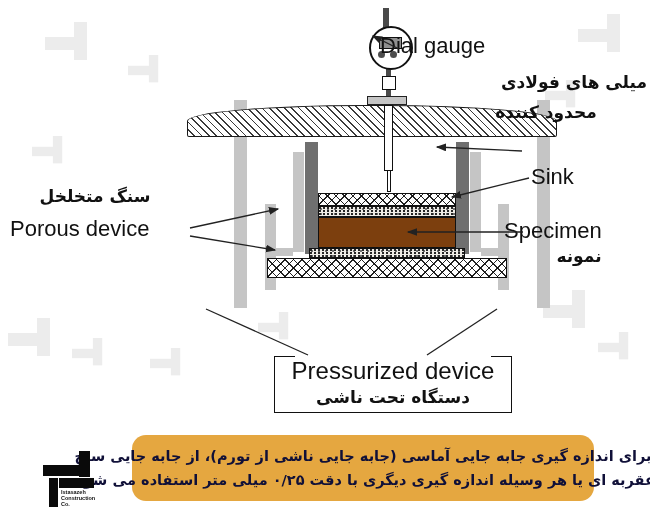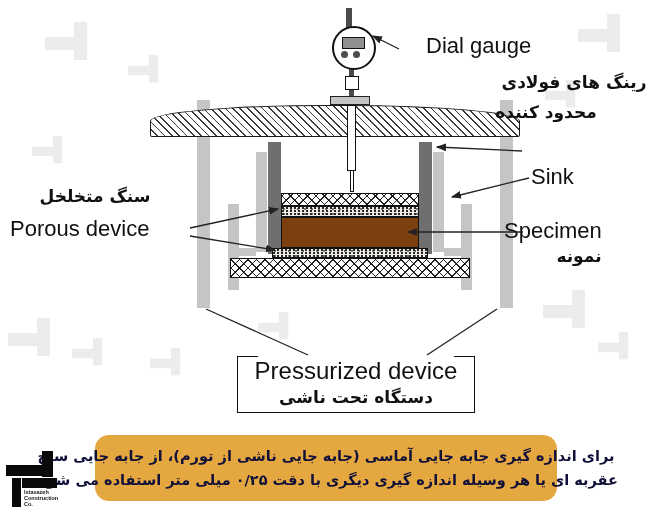--- a/index.html
+++ b/index.html
@@ -7,21 +7,21 @@
           font-family:"Liberation Sans",sans-serif;color:#111;}
 
   
   .wm{position:absolute;z-index:0;}
   .wm i{position:absolute;background:var(--watermark,#ececec);display:block;}
   .wm .a{width:40px;height:13px;left:0;top:15px;}
   .wm .b{width:13px;height:38px;left:29px;top:0;}
   .wm.s{transform:scale(.72);transform-origin:top left;}
 
   
-  .abs{position:absolute;}
+  .abs{position:absolute;margin-left:37px;}
   .metal-light{background:var(--metal_light,#c5c5c5);}
   .metal-dark{background:var(--metal_dark,#6f6f6f);}
   .rod{background:#4a4a4a;}
   .hatch{background:repeating-linear-gradient(45deg,#ffffff 0 4px,#3a3a3a 4px 5.2px);
          border:1.5px solid #1a1a1a;box-sizing:border-box;}
   .crosshatch{background:
       repeating-linear-gradient(45deg,rgba(10,10,10,.9) 0 1px,transparent 1px 6px),
       repeating-linear-gradient(-45deg,rgba(10,10,10,.9) 0 1px,transparent 1px 6px),#fff;
       border:1px solid #111;box-sizing:border-box;}
   .porous{background-color:#efece6;
@@ -135,21 +135,21 @@
     </div>
 
   <div class="abs rod" style="left:346px;top:8px;width:6px;height:20px;z-index:5"></div>
   <div class="abs" id="gauge-body"></div>
   <div class="abs" id="gauge-display"></div>
   <div class="abs gauge-btn" style="left:341px;top:51px"></div>
   <div class="abs gauge-btn" style="left:353px;top:51px"></div>
   <div class="abs rod" style="left:349px;top:66px;width:5px;height:12px;z-index:4"></div>
   <div class="abs white-box" style="left:345px;top:76px;width:14px;height:14px;z-index:4"></div>
   <div class="abs rod" style="left:349px;top:88px;width:5px;height:10px;z-index:3"></div>
-  <div class="en-label" style="left:426px;top:33px">Dial gauge</div>
+  <div class="en-label" style="left:380px;top:33px">Dial gauge</div>
 
   <div class="abs metal-light post" style="left:197px"></div>
   <div class="abs metal-light post" style="left:500px"></div>
   <div class="abs hatch" id="beam"></div>
   <div class="abs metal-light" id="top-plate"></div>
   <div class="abs white-box" id="shaft"></div>
   <div class="abs white-box" id="shaft-tip"></div>
 
   <div class="abs metal-dark ring-bar" style="left:268px"></div>
   <div class="abs metal-dark ring-bar" style="left:419px"></div>
@@ -160,21 +160,21 @@
   <div class="abs metal-light sink-ledge" style="left:239px"></div>
   <div class="abs metal-light sink-ledge" style="left:444px"></div>
 
   <div class="abs crosshatch" style="left:281px;top:193px;width:138px;height:13px;z-index:2"></div>
   <div class="abs porous" style="left:281px;top:206px;width:138px;height:11px;z-index:2"></div>
   <div class="abs" style="left:281px;top:217px;width:138px;height:31px;z-index:2;
        background:var(--specimen,#7c3f0e);border:1px solid #111;box-sizing:border-box"></div>
   <div class="abs porous" style="left:272px;top:248px;width:156px;height:10px;z-index:2"></div>
   <div class="abs crosshatch" style="left:230px;top:258px;width:240px;height:20px;z-index:2"></div>
 
-  <div class="fa fa-label" style="left:498px;top:72px;width:152px">رینگ های فولادی</div>
+  <div class="fa fa-label" style="left:498px;top:72px;width:152px">میلی های فولادی</div>
   <div class="fa fa-label" style="left:470px;top:102px;width:152px">محدود کننده</div>
   <div class="en-label" style="left:531px;top:164px">Sink</div>
   <div class="en-label" style="left:504px;top:218px">Specimen</div>
   <div class="fa fa-label" style="left:20px;top:186px;width:150px">سنگ متخلخل</div>
 
   <div class="fa fa-label" style="left:524px;top:246px;width:110px">نمونه</div>
   <div class="en-label" style="left:10px;top:216px">Porous device</div>
 
   <div class="abs" id="pbox">
     <div class="en">Pressurized device</div>

